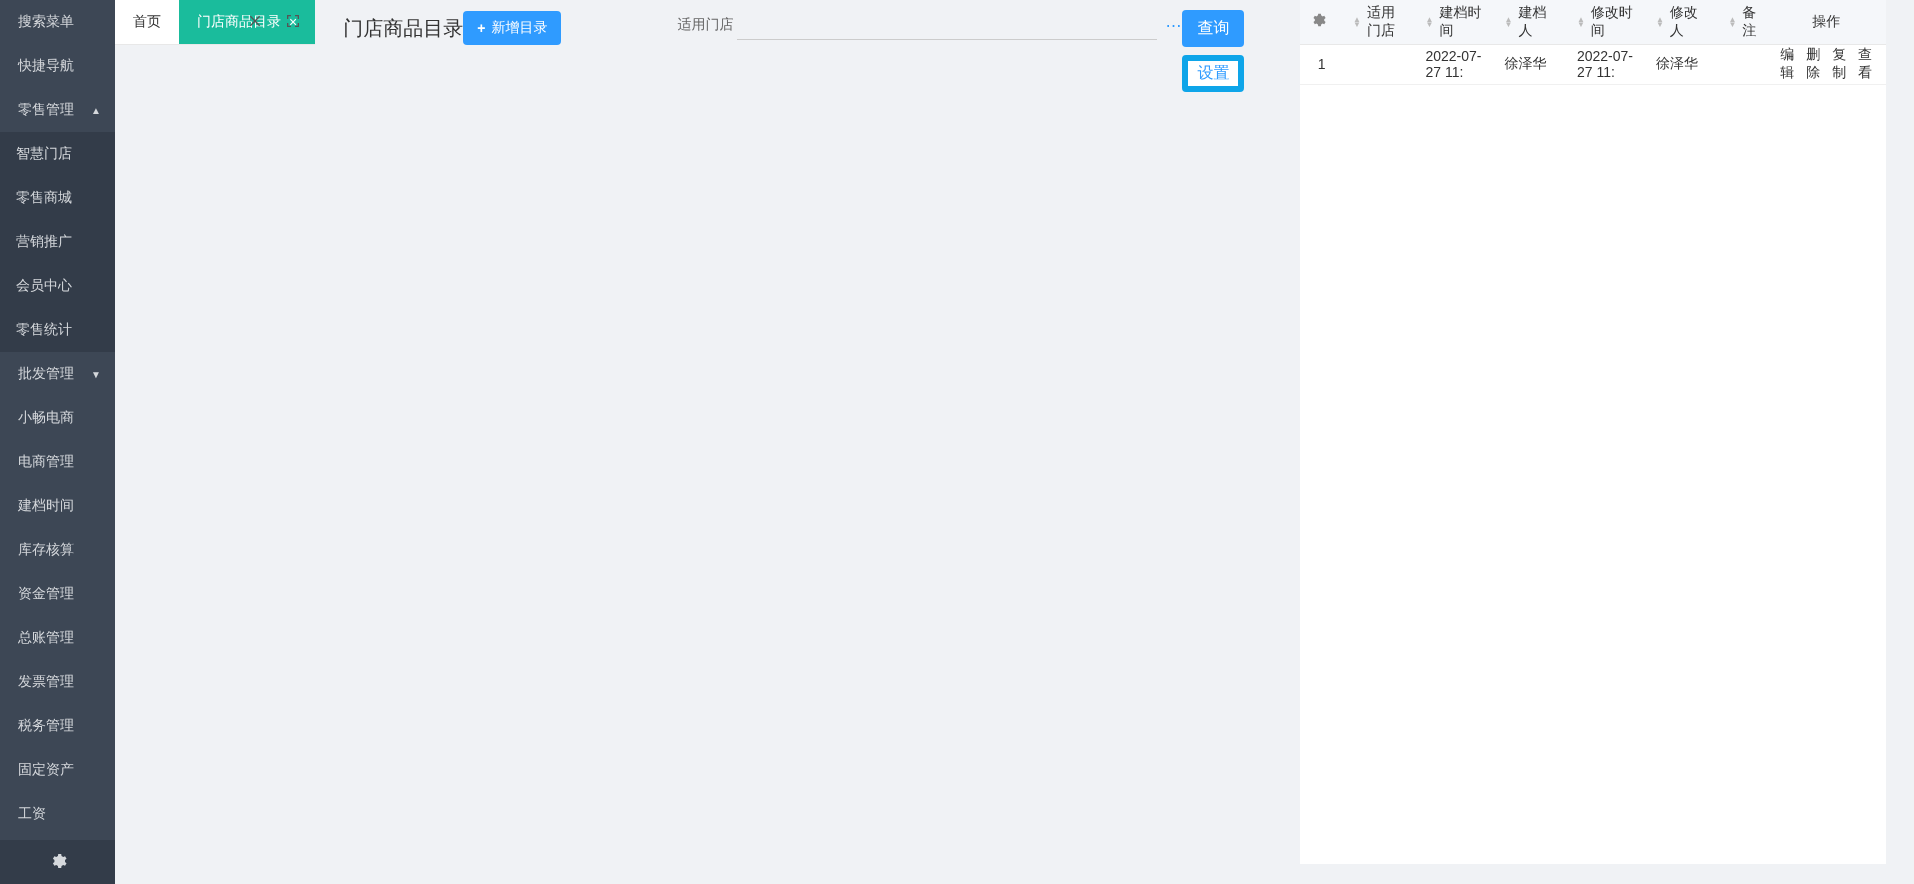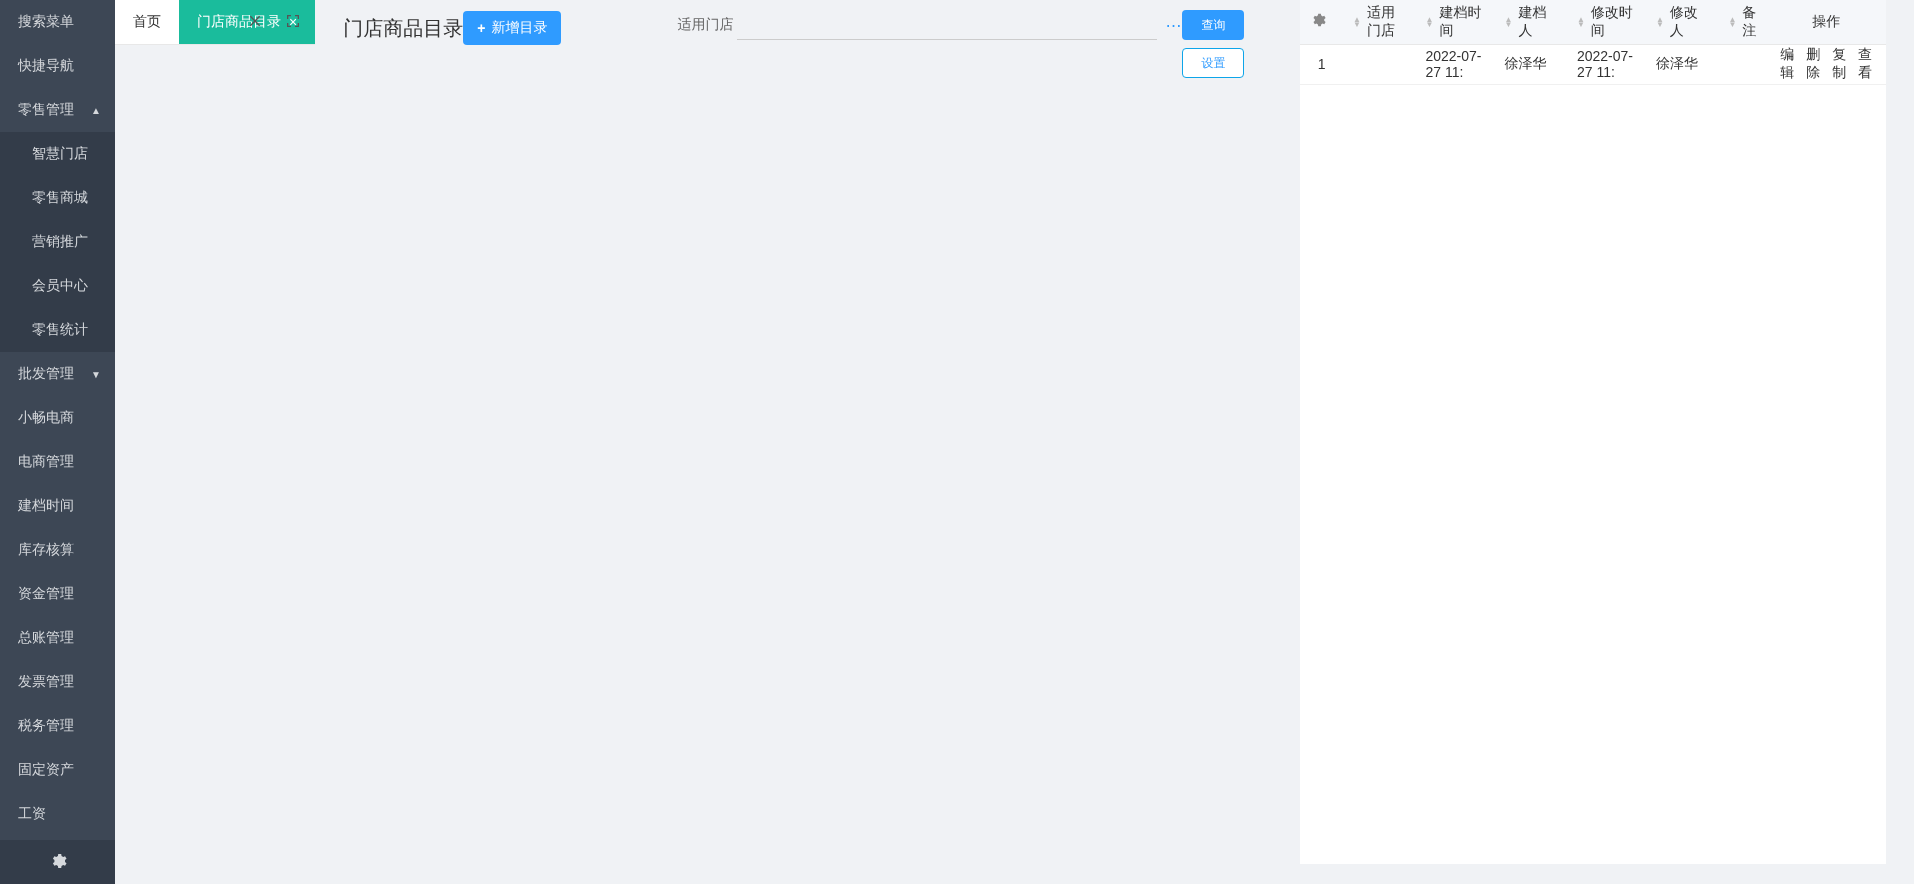--- a/index.html
+++ b/index.html
@@ -2,21 +2,21 @@
 <html><head>
 <meta charset="utf-8">
 <style>
 * { box-sizing: border-box; margin: 0; padding: 0; }
 body { font-family: "Microsoft YaHei", Arial, sans-serif; font-size: 13px; color: #333; background: #fff; overflow: hidden; }
 .app { display: flex; width: 1914px; height: 884px; }
 
 
 .sidebar { width: 115px; background: #3d4755; color: #d5d8dc; display: flex; flex-direction: column; }
 .sidebar-item { height: 44px; display: flex; align-items: center; padding-left: 18px; cursor: pointer; position: relative; font-size: 14px; }
-.sidebar-item.sub { padding-left: 32px; background: #333c49; font-size: 14px; }
+.sidebar-item.sub { padding-left: 16px; background: #333c49; font-size: 14px; }
 .sidebar-item .arrow { position: absolute; right: 14px; font-size: 10px; }
 .sidebar-footer { margin-top: auto; height: 44px; display: flex; align-items: center; justify-content: center; background: #333c49; }
 .sidebar-footer svg { width: 18px; height: 18px; fill: #d5d8dc; }
 
 
 .main { flex: 1; display: flex; background: #f0f2f5; position: relative; }
 
 
 .tabbar { height: 45px; background: #fff; border-bottom: 1px solid #e8e8e8; display: flex; align-items: stretch; position: relative; }
 .tab { display: flex; align-items: center; padding: 0 18px; font-size: 14px; color: #333; cursor: pointer; }
@@ -33,23 +33,23 @@
 .btn-primary { background: #2f9bff; color: #fff; border: none; height: 34px; padding: 0 14px; border-radius: 4px; font-size: 14px; display: inline-flex; align-items: center; cursor: pointer; }
 .btn-primary .plus { margin-right: 6px; font-weight: bold; }
 
 
 .filterrow { display: flex; align-items: flex-start; padding: 10px 28px 18px 28px; }
 .filter-group { display: flex; align-items: center; margin-left: 60px; }
 .filter-label { width: 60px; color: #666; font-size: 14px; }
 .filter-input { width: 420px; height: 30px; border: none; border-bottom: 1px solid #ccc; background: transparent; outline: none; font-size: 14px; }
 .ellipsis-btn { margin-left: 8px; color: #2f9bff; cursor: pointer; font-size: 16px; letter-spacing: 1px; }
 .filter-actions { margin-left: auto; display: flex; flex-direction: column; gap: 8px; }
-.btn-sm { height: 30px; min-width: 62px; border-radius: 4px; font-size: 12px; cursor: pointer; display: inline-flex; align-items: center; justify-content: center; }
+.btn-sm { height: 37px; min-width: 62px; border-radius: 4px; font-size: 16px; cursor: pointer; display: inline-flex; align-items: center; justify-content: center; }
 .btn-sm.blue { background: #2f9bff; color: #fff; border: none; }
-.btn-sm.outline { background: #fff; color: #2f9bff; border: 1px solid #0ea5e9; }
+.btn-sm.outline { background: #fff; color: #2f9bff; border: 6px solid #0ea5e9; }
 
 
 .panel { background: #fff; margin: 0 28px 20px 28px; flex: 1; display: flex; flex-direction: column; }
 .table { width: 100%; border-collapse: collapse; }
 .table th { background: #f5f7fa; height: 44px; text-align: left; padding: 0 10px; font-weight: 500; color: #333; font-size: 14px; border-bottom: 1px solid #e8e8e8; position: relative; }
 .table td { height: 40px; padding: 0 10px; font-size: 14px; color: #333; border-bottom: 1px solid #f0f0f0; }
 .sort-icons { display: inline-flex; flex-direction: column; margin-right: 6px; line-height: 5px; font-size: 8px; color: #bbb; vertical-align: middle; }
 .th-inner { display: flex; align-items: center; }
 .gear-cell { width: 50px; text-align: center; }
 .gear-cell svg { width: 16px; height: 16px; fill: #888; }

